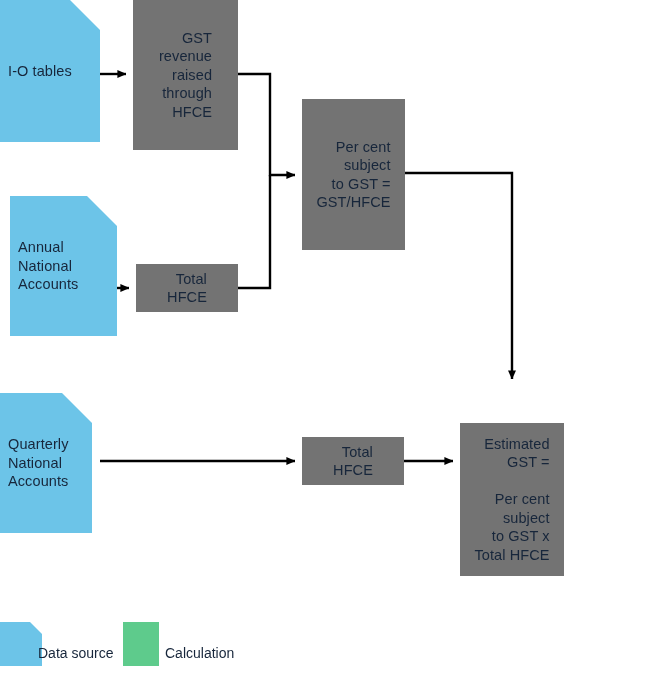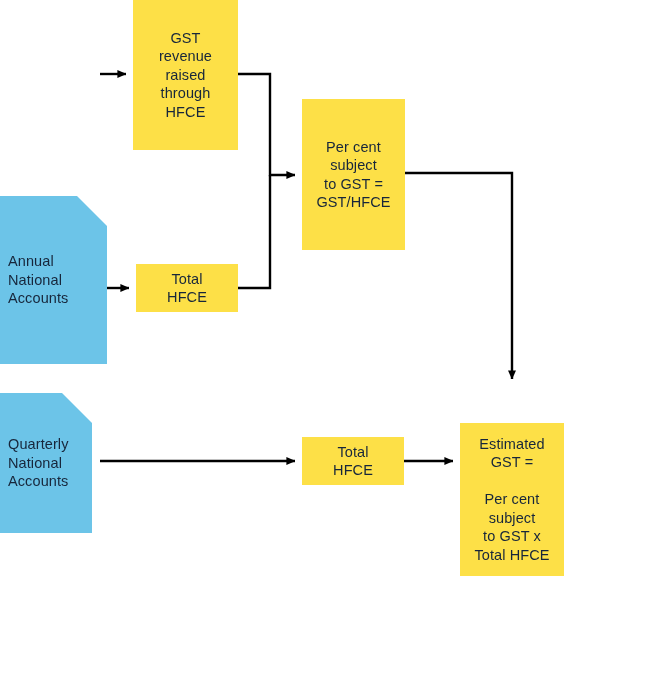--- a/index.html
+++ b/index.html
@@ -42,21 +42,22 @@
     justify-content: flex-start;
     text-align: left;
     -webkit-clip-path: polygon(0 0, calc(100% - 30px) 0, 100% 30px, 100% 100%, 0 100%);
     clip-path: polygon(0 0, calc(100% - 30px) 0, 100% 30px, 100% 100%, 0 100%);
   }
   .data-source .label {
     padding-left: 8px;
     text-align: left;
   }
   .calculation {
-    background: #fde047;
+    background: #737373;
+    text-align: right;
   }
   #svg-connectors {
     position: absolute;
     left: 0; top: 0;
     width: 656px;
     height: 693px;
     pointer-events: none;
   }
   
   #legend {
@@ -128,37 +129,40 @@
 
     <g>
       <path d="M100,461 L295,461" stroke="#000000" stroke-width="2.4" fill="none" marker-end="url(#arrowhead)"></path>
     </g>
 
     <g>
       <path d="M404,461 L453,461" stroke="#000000" stroke-width="2.4" fill="none" marker-end="url(#arrowhead)"></path>
     </g>
   </svg>
 
+  <div class="node data-source" style="left:0px; top:0px; width:100px; height:142px;">
+    <span class="label">I-O tables</span>
+  </div>
 
   <div class="node calculation" style="left:133px; top:0px; width:105px; height:150px;">
     <span class="label">GST
 revenue
 raised
 through
 HFCE</span>
   </div>
 
   <div class="node calculation" style="left:302px; top:99px; width:103px; height:151px;">
     <span class="label">Per cent
 subject
 to GST =
 GST/HFCE</span>
   </div>
 
-  <div class="node data-source" style="left:0px; top:196px; width:107px; height:168px;">
+  <div class="node data-source" style="left:10px; top:196px; width:107px; height:140px;">
     <span class="label">Annual
 National
 Accounts</span>
   </div>
 
   <div class="node calculation" style="left:136px; top:264px; width:102px; height:48px;">
     <span class="label">Total
 HFCE</span>
   </div>
 
@@ -176,14 +180,20 @@
   <div class="node calculation" style="left:460px; top:386px; width:104px; height:153px;margin-top:37px;">
     <span class="label">Estimated
 GST =
 
 Per cent
 subject
 to GST x
 Total HFCE</span>
   </div>
 
+  <div id="legend">
+    <div class="legend-swatch-source"></div>
+    <div class="legend-text" id="legend-label-source">Data source</div>
+    <div class="legend-swatch-calc"></div>
+    <div class="legend-text" id="legend-label-calc">Calculation</div>
+  </div>
 
 </div>
 
 </body></html>

